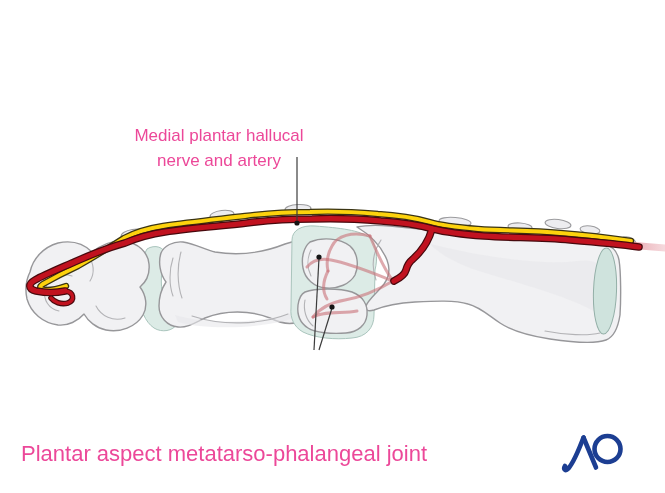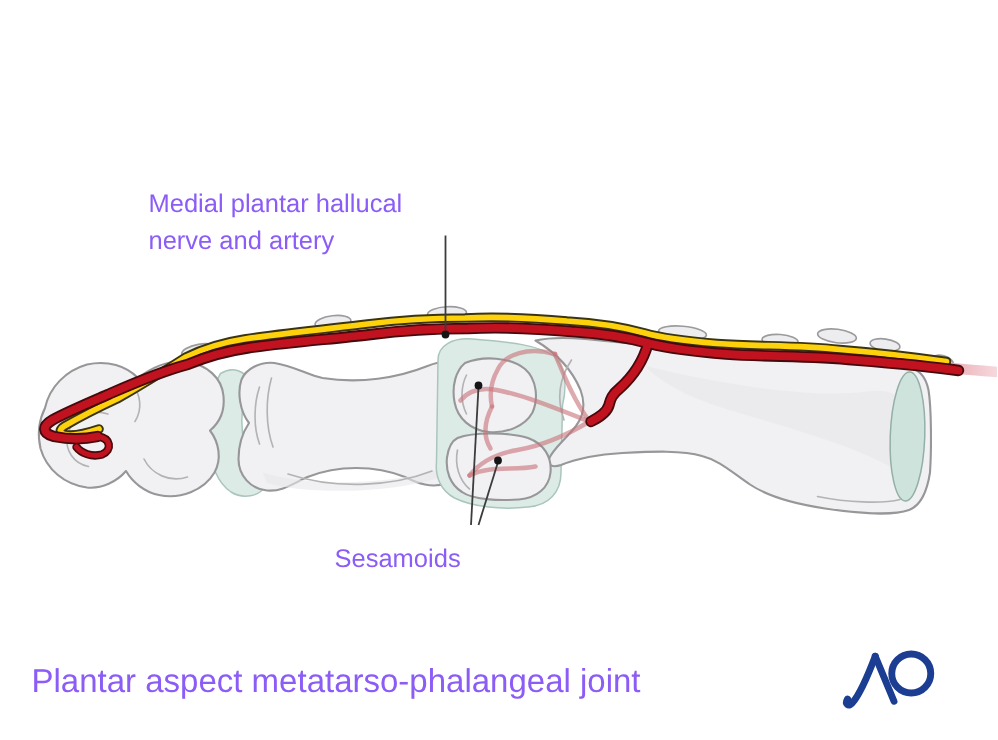--- a/index.html
+++ b/index.html
@@ -6,24 +6,25 @@
   .stage{
     position:relative;
     width:665px;height:493px;
     background:#ffffff;
     overflow:hidden;
     font-family:"Liberation Sans", sans-serif;
   }
   .stage svg{position:absolute;left:0;top:0;}
   .txt{
     position:absolute;
-    color:#8b5cf6;
+    color:#ec4899;
     font-size:17px;
     line-height:25px;
     white-space:pre-line;
+    text-align:center;
   }
   .label-nerve-artery{left:99px;top:123px;width:240px;}
   .label-sesamoids{left:223px;top:360px;}
   .caption{left:21px;top:441px;font-size:22px;}
   
   .bone{fill:#f1f1f3;stroke:#97979a;stroke-width:1.4;stroke-linejoin:round;}
   .cart{fill:#dcebe6;stroke:#aac5bd;stroke-width:1;stroke-linejoin:round;}
   .cap{fill:#cfe3dd;stroke:#93afa7;stroke-width:1;}
   .shade{fill:#e8e8eb;opacity:.6;stroke:none;}
   .iline{fill:none;stroke:#b3b3b6;stroke-width:1.1;stroke-linecap:round;}
@@ -119,15 +120,14 @@
 
     <g transform="translate(563,433)" role="img" aria-label="AO">
       <path class="logo-stroke" d="M 2,33 C 0,36.5 2.5,38.6 5.4,35.4 C 10.5,29.5 15,19 20.5,4.5"></path>
       <path class="logo-stroke" d="M 20.5,4.5 L 33,34.5"></path>
       <circle class="logo-stroke" cx="44.5" cy="16" r="13"></circle>
     </g>
   </svg>
 
   <div class="txt label-nerve-artery">Medial plantar hallucal
 nerve and artery</div>
-  <div class="txt label-sesamoids">Sesamoids</div>
   <div class="txt caption">Plantar aspect metatarso-phalangeal joint</div>
 </div>
 
 </body></html>

